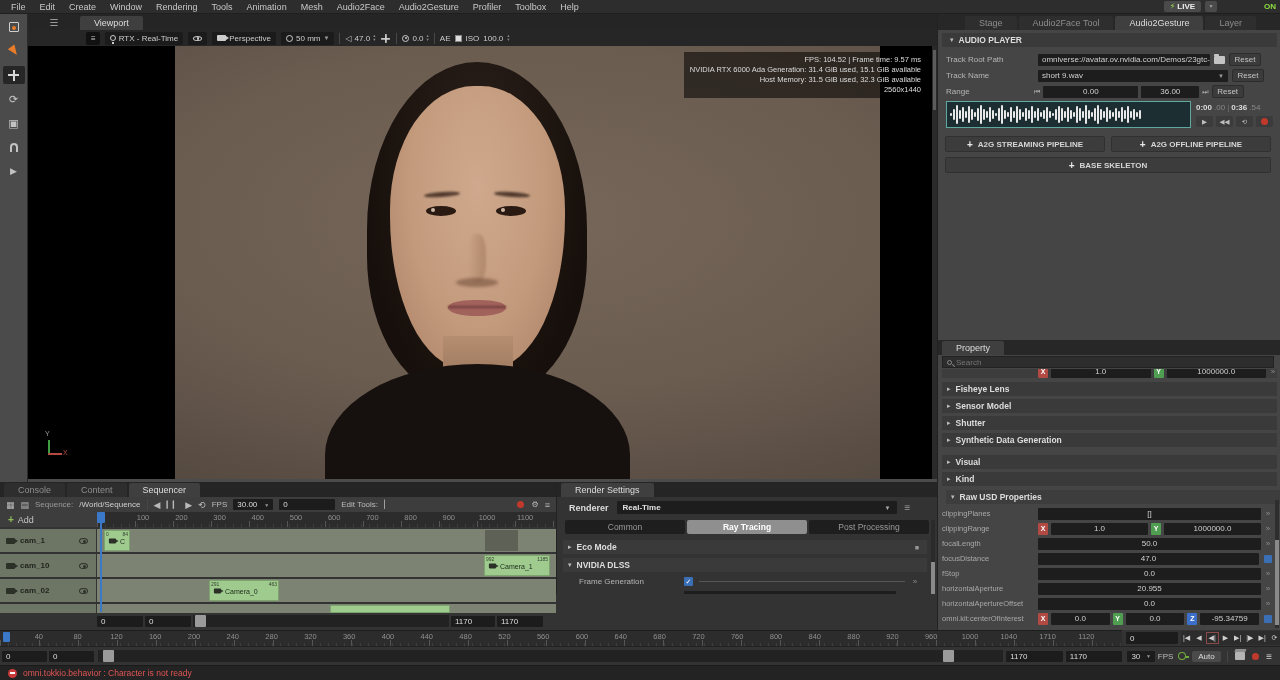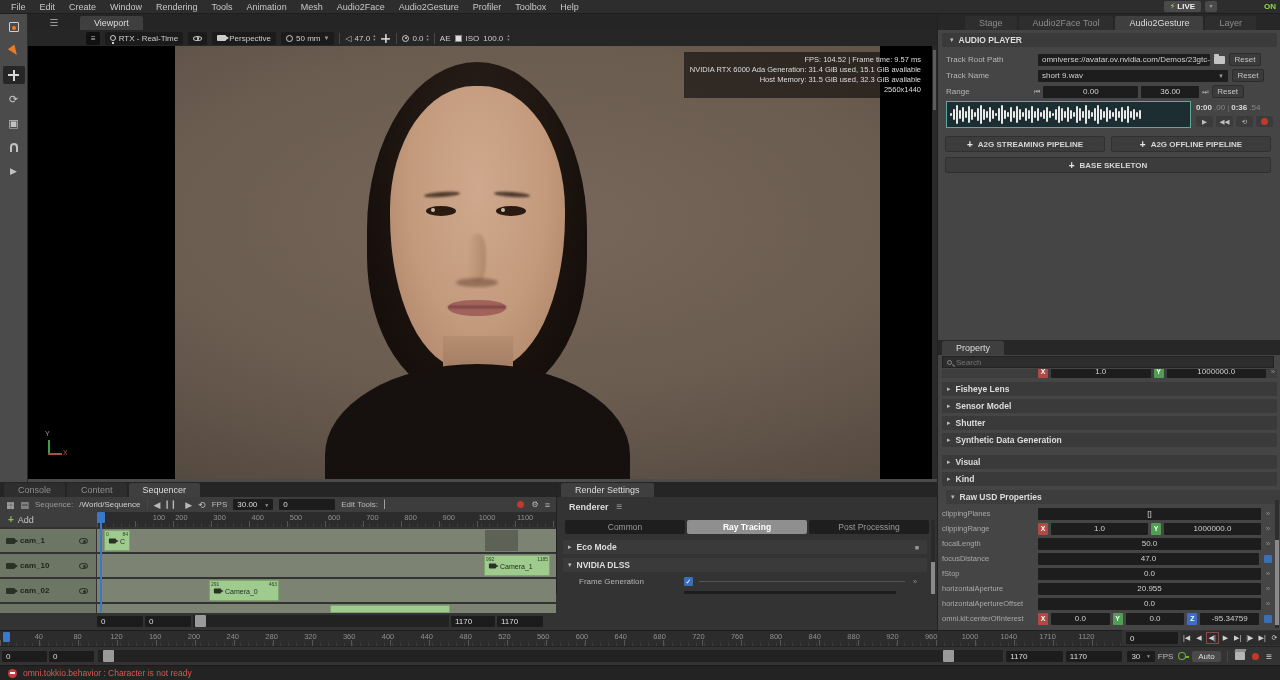--- a/index.html
+++ b/index.html
@@ -587,21 +587,21 @@
       <span class="rec-dot" style="margin-right:8px;"></span>
       <span class="seq-ic" style="margin-right:6px;font-size:8px;">⚙</span>
       <span class="seq-ic">≡</span>
     </span>
   </div>
   <div id="seq-addcol">
     <span style="color:#8fbf5a;font-weight:bold;font-size:10px;">+</span>
     <span style="color:#c5c5c5;">Add</span>
   </div>
   <div id="seq-ruler">
-      <span class="ruler-lbl" style="left: 50px;">100</span>
+      <span class="ruler-lbl" style="left: 34px;">100</span>
       <span class="ruler-lbl" style="left: 72.4px;">200</span>
       <span class="ruler-lbl" style="left: 110.6px;">300</span>
       <span class="ruler-lbl" style="left: 148.8px;">400</span>
       <span class="ruler-lbl" style="left: 187px;">500</span>
       <span class="ruler-lbl" style="left: 225.2px;">600</span>
       <span class="ruler-lbl" style="left: 263.4px;">700</span>
       <span class="ruler-lbl" style="left: 301.6px;">800</span>
       <span class="ruler-lbl" style="left: 339.8px;">900</span>
       <span class="ruler-lbl" style="left: 378px;">1000</span>
       <span class="ruler-lbl" style="left: 416.2px;">1100</span>
@@ -674,20 +674,24 @@
     <div class="mini-field" style="width:46px;">1170</div>
   </div>
 </div>
 
 <div id="rs-panel" class="abs">
   <div id="rs-tabbar">
     <div class="tab active">Render Settings</div>
   </div>
   <div class="f" style="position:absolute;left:12px;top:19px;width:360px;gap:8px;">
     <span style="color:#ddd;font-weight:bold;font-size:9px;">Renderer</span>
+    <div class="dd" style="width:280px;">
+      <span>Real-Time</span>
+      <span class="arr">▼</span>
+    </div>
     <span style="color:#999;font-size:10px;">≡</span>
   </div>
   <div id="rs-tabs3" class="f" style="position:absolute;left:8px;top:38px;width:366px;">
       <div class="rs-tab3">Common</div>
       <div class="rs-tab3 active">Ray Tracing</div>
       <div class="rs-tab3">Post Processing</div>
     </div>
   <div class="rs-section" style="top:58px;">
     <span class="tri">▸</span>
     <span>Eco Mode</span>

